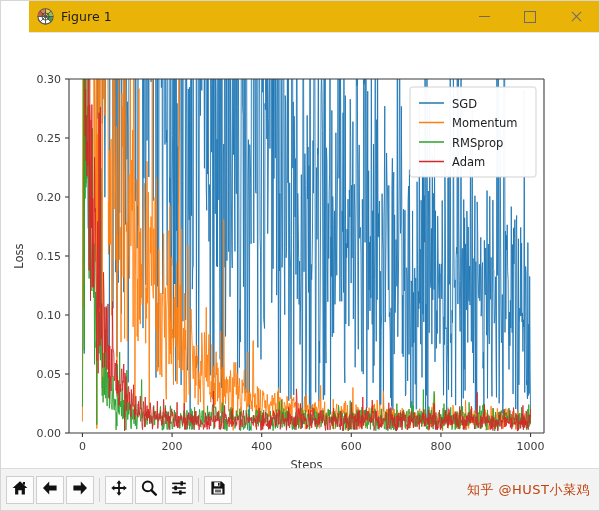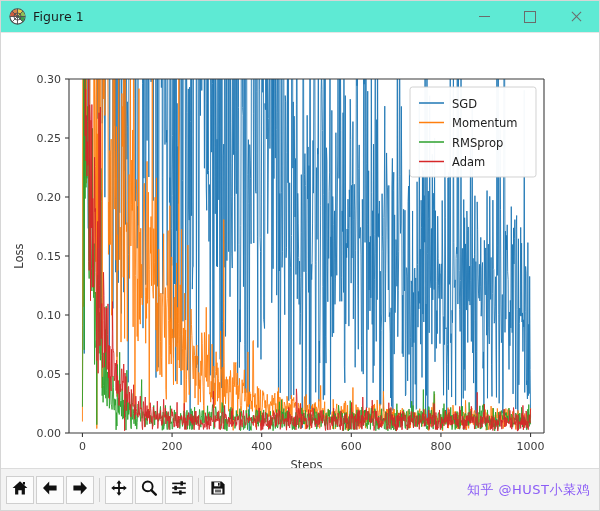--- a/index.html
+++ b/index.html
@@ -11,24 +11,25 @@
   #app{
     position:relative;width:600px;height:511px;
     background:#ffffff;
     box-sizing:border-box;
     border:1px solid #d6d6d6;
     display:flex;flex-direction:column;
   }
   
   .titlebar{
     height:31px;flex:0 0 31px;
-    background:#5eead4;
+    background:#eab308;
     border-bottom:1px solid #e6e6e6;
     display:flex;align-items:center;
     position:relative;
+    margin-left:28px;
   }
   .title-icon{
     width:17px;height:17px;margin-left:8px;margin-right:7px;
     flex:0 0 17px;position:relative;
   }
   .title-text{
     font-size:12.5px;color:#1c1c1c;
     font-family:"DejaVu Sans", sans-serif;
     letter-spacing:.1px;
   }
@@ -68,21 +69,21 @@
     background:#fcfcfc;
     border:1px solid #cfcfcf;
     display:flex;align-items:center;justify-content:center;
     box-sizing:border-box;
   }
   .tsep{
     width:1px;height:24px;background:#d0d0d0;margin:0 5px 0 3px;
   }
   .watermark{
     position:absolute;right:9px;top:50%;transform:translateY(-50%);
-    font-size:13px;color:#8b5cf6;
+    font-size:13px;color:#c2410c;
     font-family:"DejaVu Sans", sans-serif;
     white-space:nowrap;letter-spacing:.5px;
   }
 </style>
 </head>
 <body>
 
 <div id="app">
 
   <div class="titlebar">

